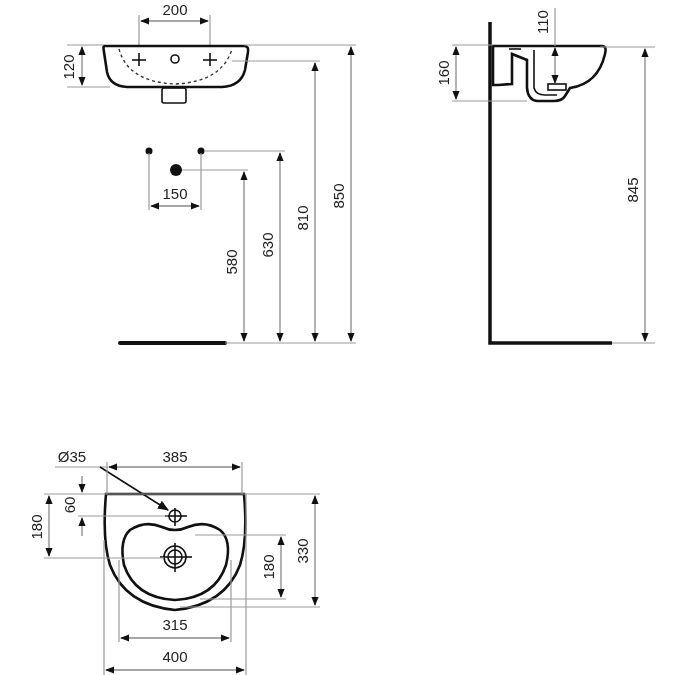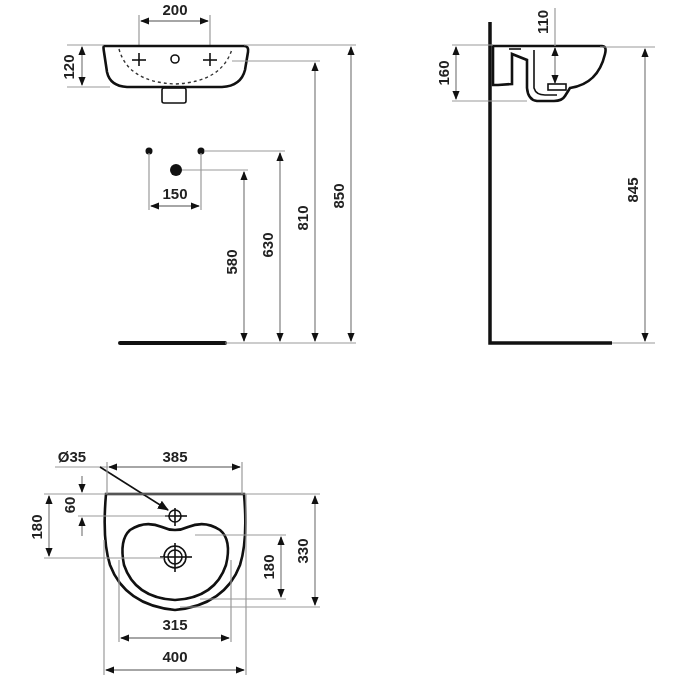--- a/index.html
+++ b/index.html
@@ -1,17 +1,17 @@
 <!DOCTYPE html>
 <html><head>
   <meta charset="utf-8">
   <style>
     html, body { margin: 0; padding: 0; background: #ffffff; }
     body { width: 675px; height: 675px; overflow: hidden; }
-    #canvas { position: absolute; left: 0; top: 0; width: 675px; height: 675px; font-weight: bold; }
+    #canvas { position: absolute; left: 0; top: 0; width: 675px; height: 675px; }
     svg text {
       font-family: "Liberation Sans", "DejaVu Sans", sans-serif;
       font-size: 15px;
       fill: #222222;
     }
     .dim { stroke: #888888; stroke-width: 1.3; fill: none; }
     .ext { stroke: #9a9a9a; stroke-width: 1.2; fill: none; }
     .body { stroke: #111111; stroke-width: 2.6; fill: #ffffff; }
     .thin { stroke: #111111; stroke-width: 1.6; fill: none; }
     .dash { stroke: #333333; stroke-width: 1.4; fill: none; stroke-dasharray: 3 3; }

